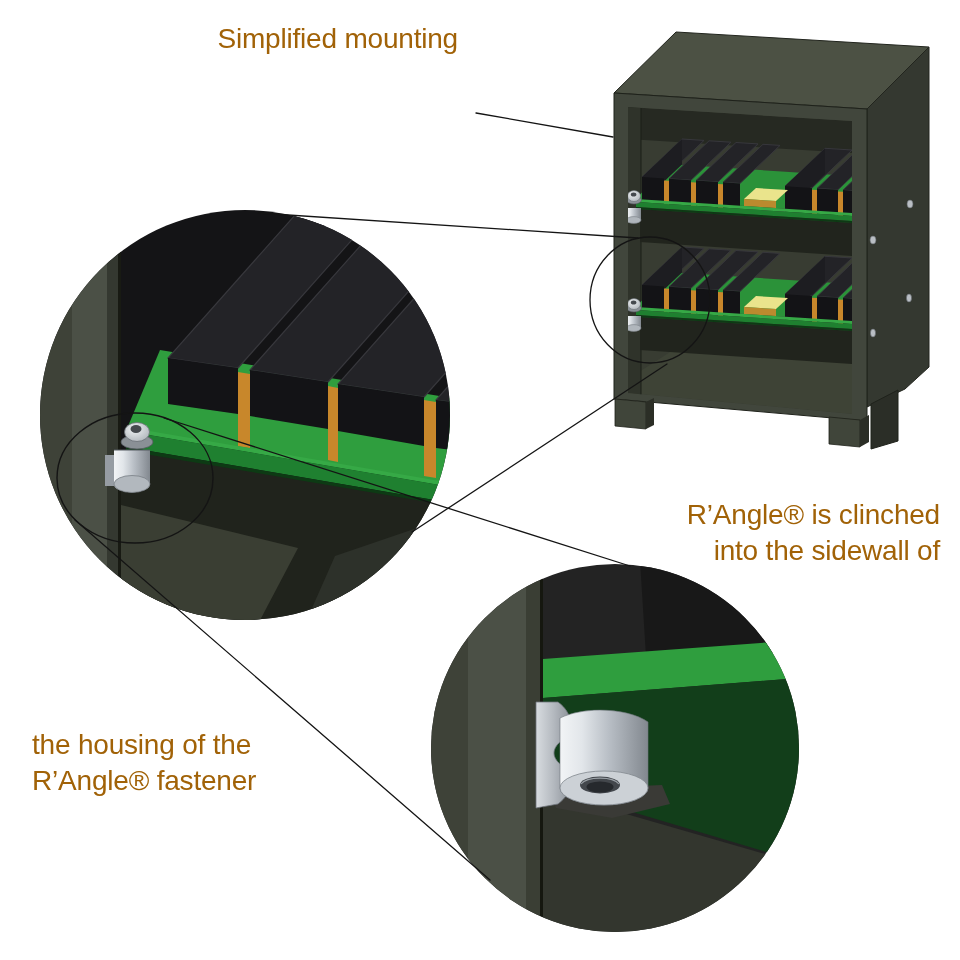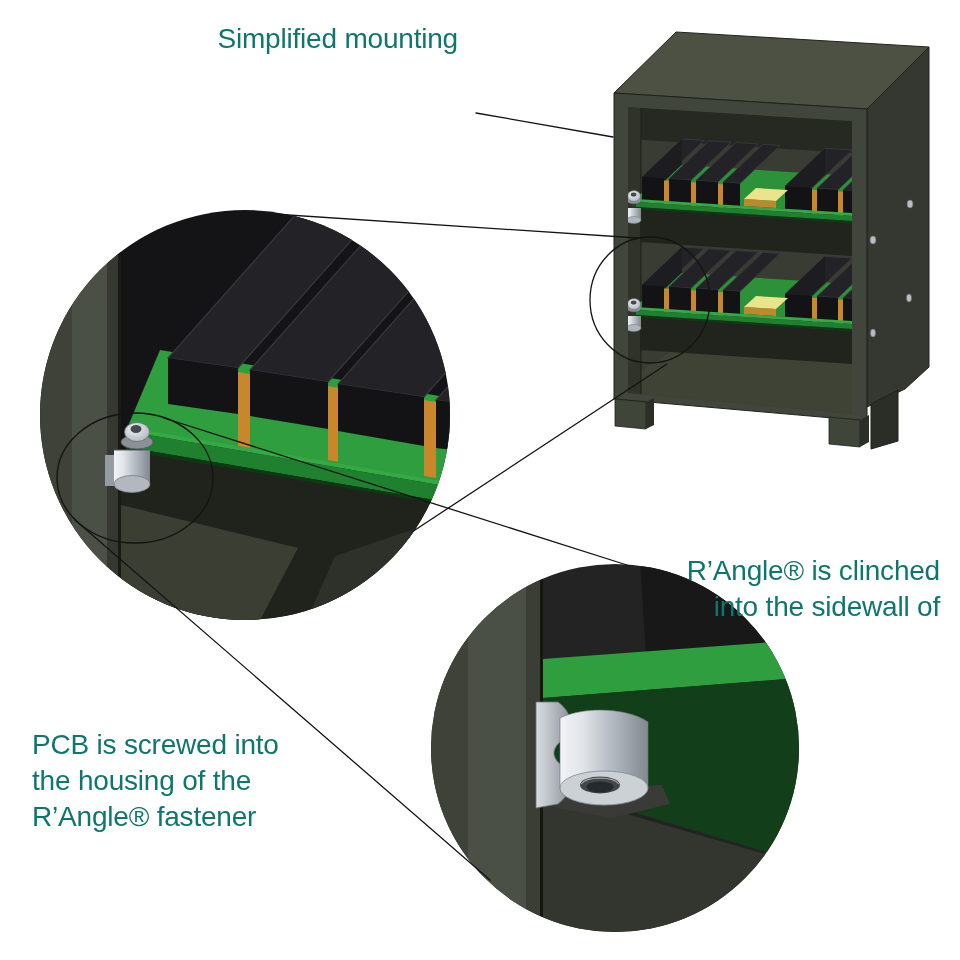--- a/index.html
+++ b/index.html
@@ -1,28 +1,28 @@
 <!DOCTYPE html>
 <html><head>
 <meta charset="utf-8">
 <style>
   html,body{margin:0;padding:0;}
   body{
     width:960px;height:960px;position:relative;background:#ffffff;overflow:hidden;
     font-family:"Liberation Sans", sans-serif;
   }
   .caption{
-    position:absolute;color:#0f766e;font-size:28px;line-height:36px;
+    position:absolute;color:#a16207;font-size:28px;line-height:36px;
     letter-spacing:-0.2px;white-space:nowrap;
   }
   .caption span{display:block;}
   .cap-right{text-align:right;}
   .cap-left{text-align:left;}
   #cap-rack{top:21px;right:502px;}
-  #cap-clinch{top:553px;right:20px;}
+  #cap-clinch{top:497px;right:20px;}
   #cap-screw{top:727px;left:32px;}
   svg{position:absolute;left:0;top:0;}
 </style>
 </head>
 <body>
 
 <div>
 
 <svg width="960" height="960" viewBox="0 0 960 960">
   <defs>
@@ -216,18 +216,17 @@
 <div class="caption cap-right" id="cap-rack">
   <span>Simplified mounting</span>
 </div>
 
 <div class="caption cap-right" id="cap-clinch">
   <span>R’Angle® is clinched</span>
   <span>into the sidewall of</span>
 </div>
 
 <div class="caption cap-left" id="cap-screw">
-  <span>PCB is screwed into</span>
   <span>the housing of the</span>
   <span>R’Angle® fastener</span>
 </div>
 
 </div>
 
 </body></html>

